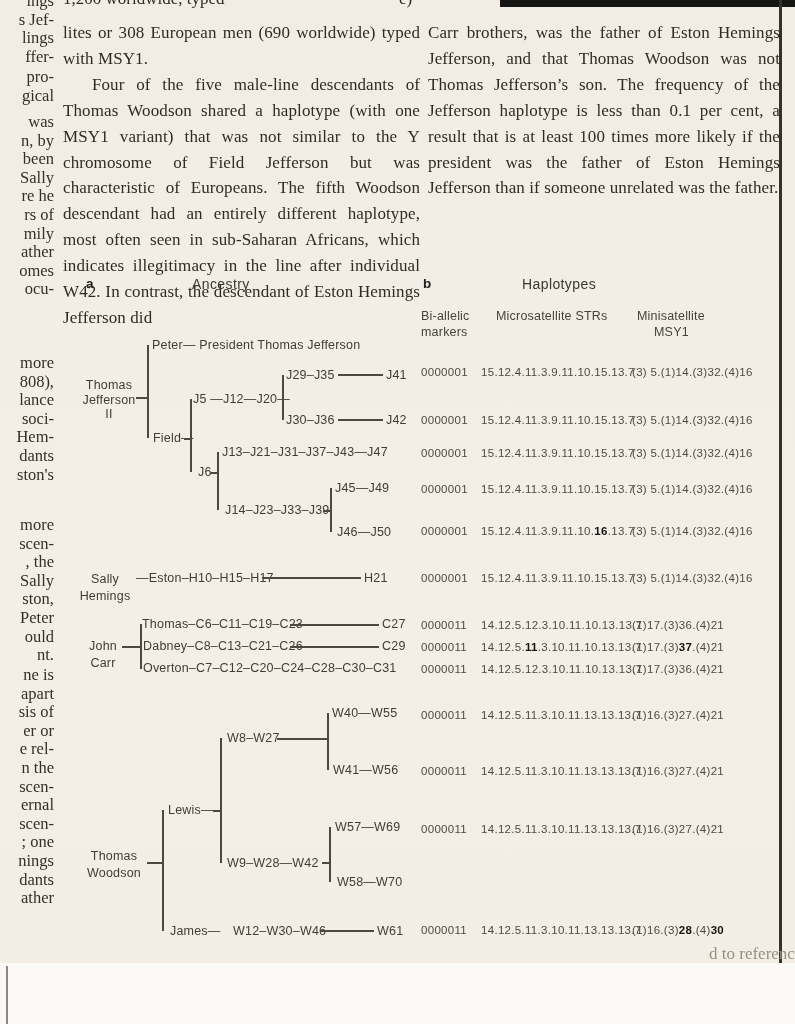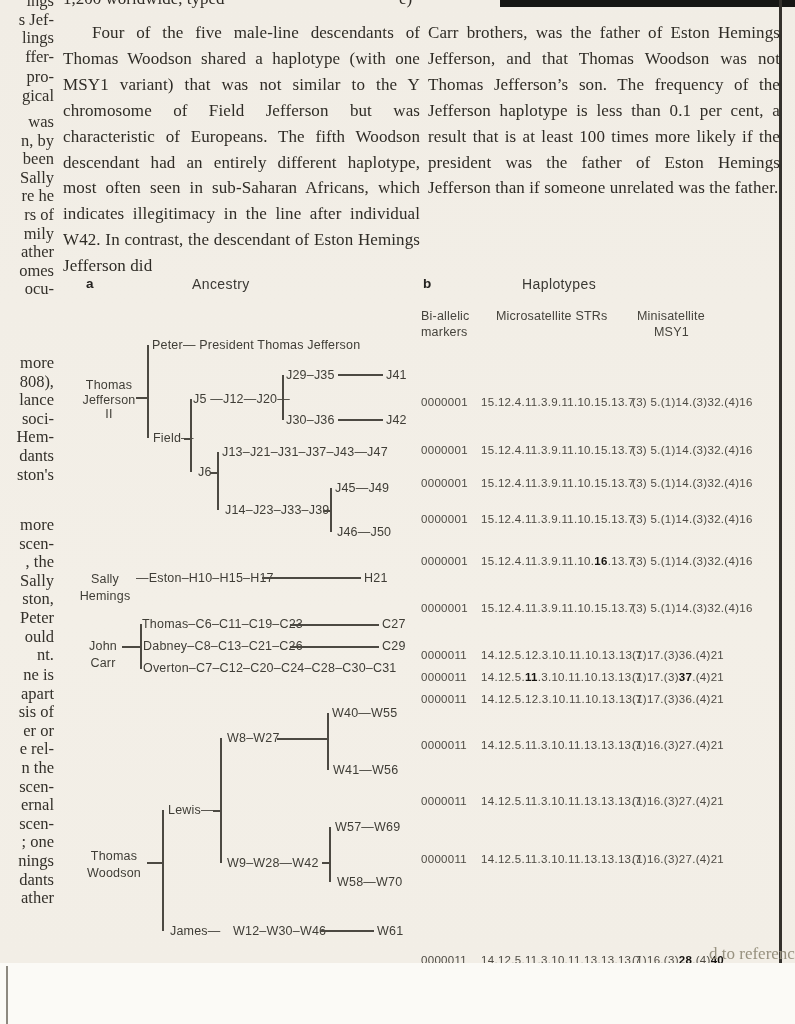--- a/index.html
+++ b/index.html
@@ -20,21 +20,21 @@
   .t{position:absolute;font-family:"Liberation Sans",sans-serif;font-size:12.5px;line-height:14px;
      color:#3f3d36;white-space:pre;letter-spacing:.2px;}
   .pre{white-space:pre-line;}
   .tc{text-align:center;}
   .ftitle{font-size:14px;color:#3a3833;letter-spacing:.4px;}
   .flab{font-size:13.5px;font-weight:bold;color:#242220;}
   .fhead{font-size:12.5px;color:#45433c;}
   .hl,.vl{position:absolute;background:#4c4942;}
   .hl{height:1.5px;}
   .vl{width:1.5px;}
-  .hrow{position:absolute;left:0;width:795px;height:16px;margin-top:30px;}
+  .hrow{position:absolute;left:0;width:795px;height:16px;}
   .hrow span{position:absolute;top:0;font-family:"Liberation Sans",sans-serif;font-size:11.5px;
              line-height:15px;color:#4d4a43;letter-spacing:.3px;white-space:pre;}
   .hrow b{color:#151310;}
   .bi{left:421px;}.micro{left:481px;}.mini{left:632px;}
   .ind2{display:inline-block;padding-left:64px;}
   
   .topbar{position:absolute;left:500px;top:0;width:295px;height:7px;background:#161614;}
   .edgeline{position:absolute;left:779px;top:0;width:2.5px;height:963px;background:#34312c;}
   .bottomstrip{position:absolute;left:0;top:963px;width:795px;height:61px;background:#fbfaf6;}
   .blline{position:absolute;left:6px;top:966px;width:2px;height:58px;background:#8d8980;}
@@ -103,20 +103,21 @@
       <span class="mline">; one</span>
       <span class="mline">nings</span>
       <span class="mline">dants</span>
       <span class="mline">ather</span>
     </div>
 
   <span class="topfrag" style="left:63px">1,200 worldwide, typed</span>
   <span class="topfrag" style="left:399px">e)</span>
 
   <div class="col leftcol">
+    <p>lites or 308 European men (690 worldwide) typed with MSY1.</p>
     <p class="ind">Four of the five male-line descendants of Thomas Woodson shared a haplotype (with one MSY1 variant) that was not similar to the Y chromosome of Field Jefferson but was characteristic of Europeans. The fifth Woodson descendant had an entirely different haplotype, most often seen in sub-Saharan Africans, which indicates illegitimacy in the line after individual W42. In contrast, the descendant of Eston Hemings Jefferson did</p>
   </div>
   <div class="col rightcol">
     <p>Carr brothers, was the father of Eston Hemings Jefferson, and that Thomas Woodson was not Thomas Jefferson’s son. The frequency of the Jefferson haplotype is less than 0.1 per cent, a result that is at least 100 times more likely if the president was the father of Eston Hemings Jefferson than if someone unrelated was the father.</p>
   </div>
 
   <span class="t flab" style="left:86px;top:277px">a</span>
   <span class="t ftitle" style="left:192px;top:277px">Ancestry</span>
   <span class="t flab" style="left:423px;top:277px">b</span>
   <span class="t ftitle" style="left:522px;top:277px">Haplotypes</span>
@@ -247,19 +248,19 @@
       <span class="mini">(1)16.(3)27.(4)21</span>
     </div>
   <div class="hrow" style="top:822px">
       <span class="bi">0000011</span>
       <span class="micro">14.12.5.11.3.10.11.13.13.13.7</span>
       <span class="mini">(1)16.(3)27.(4)21</span>
     </div>
   <div class="hrow" style="top:923px">
       <span class="bi">0000011</span>
       <span class="micro">14.12.5.11.3.10.11.13.13.13.7</span>
-      <span class="mini">(1)16.(3)<b>28</b>.(4)<b>40</b></span>
+      <span class="mini">(1)16.(3)<b>28</b>.(4)<b>30</b></span>
     </div>
 
   <span class="caption-frag">d to referenc</span>
   <div class="bottomstrip"></div>
   <div class="blline"></div>
 </div>
 
 </body></html>

